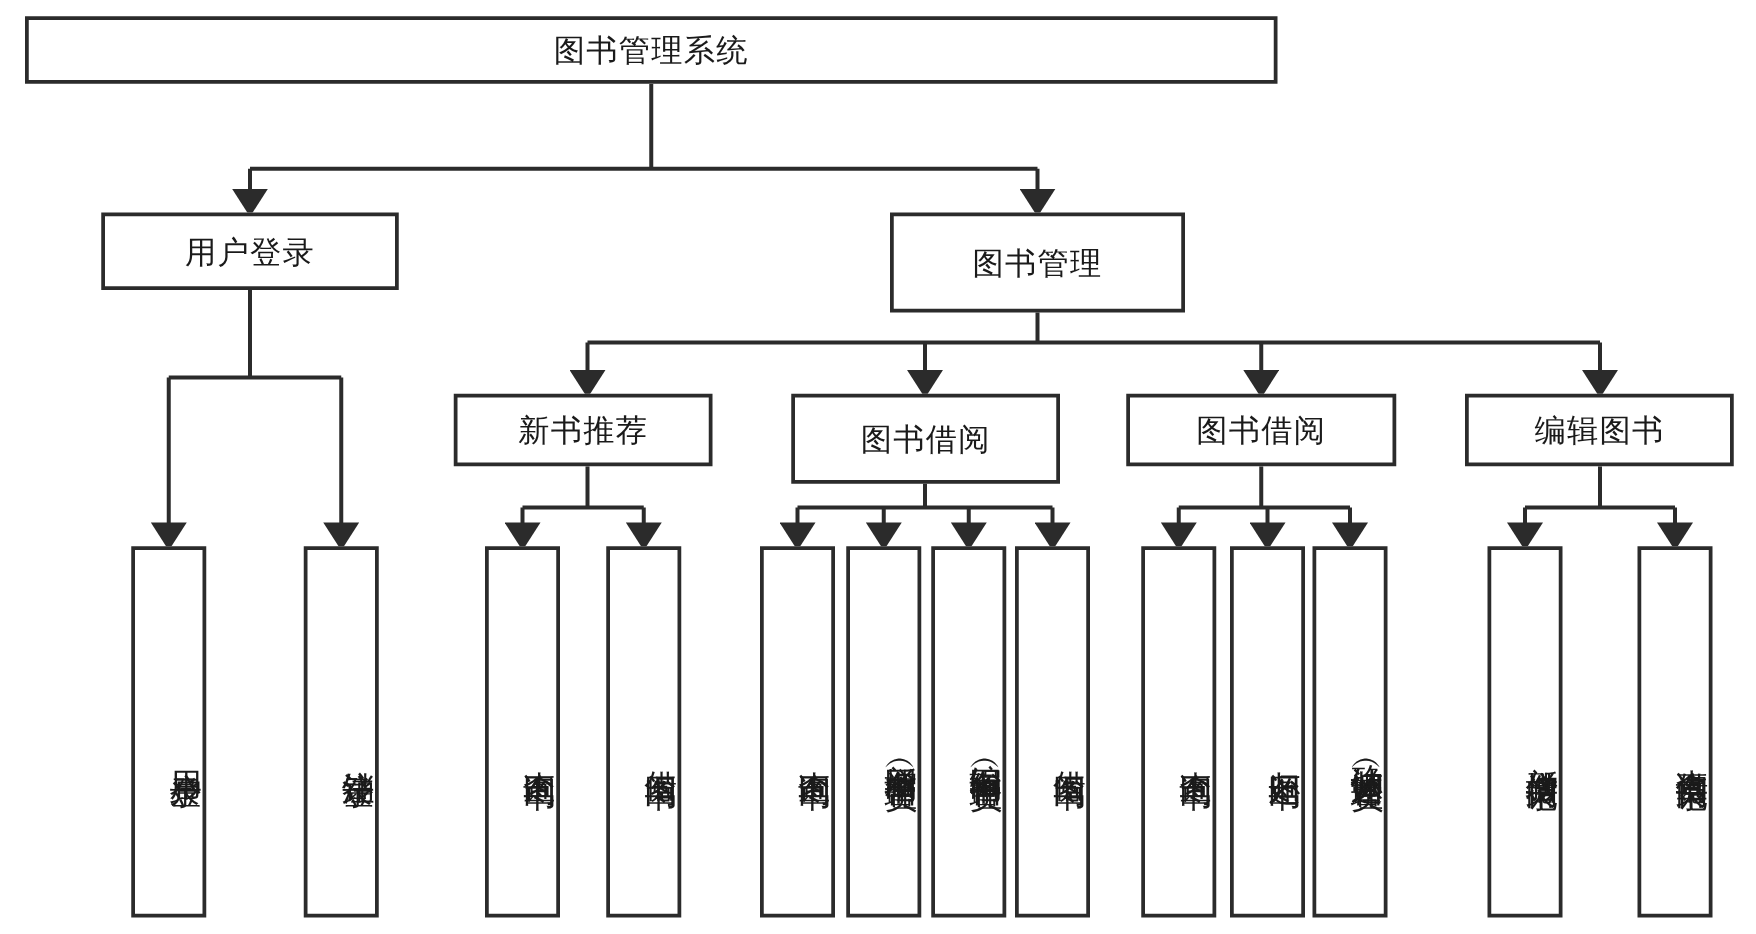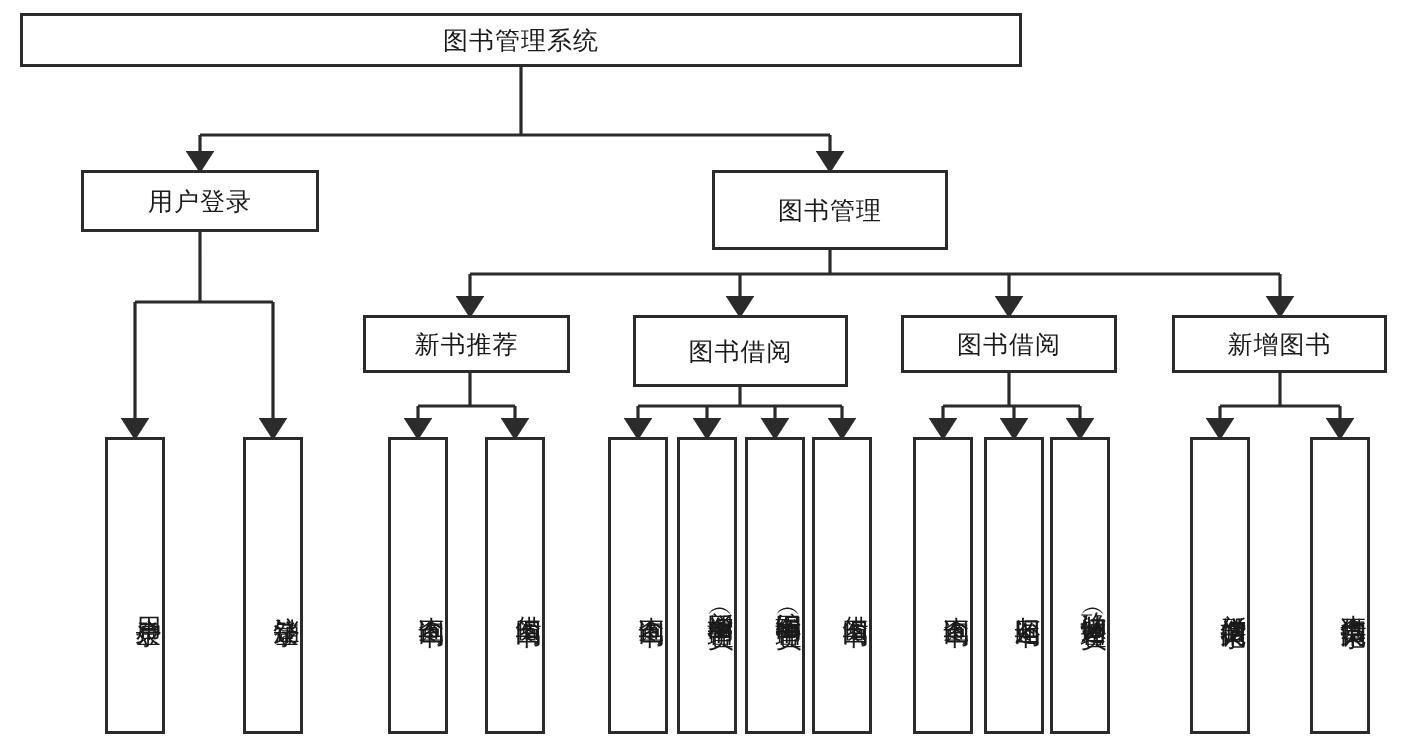--- a/index.html
+++ b/index.html
@@ -135,21 +135,21 @@
   <div class="node horiz" id="l3-0" style="left: 363px; top: 315px; width: 207px; height: 58px;">
     <span>新书推荐</span>
   </div>
   <div class="node horiz" id="l3-1" style="left: 633px; top: 315px; width: 215px; height: 72px;">
     <span>图书借阅</span>
   </div>
   <div class="node horiz" id="l3-2" style="left: 901px; top: 315px; width: 216px; height: 58px;">
     <span>图书借阅</span>
   </div>
   <div class="node horiz" id="l3-3" style="left: 1172px; top: 315px; width: 215px; height: 58px;">
-    <span>新增图书</span>
+    <span>编辑图书</span>
   </div>
 
   <div class="node vert" id="leaf-0" style="left: 105px; top: 437px; width: 60px; height: 297px;">
     <span class="vtext">用户登录</span>
   </div>
   <div class="node vert" id="leaf-1" style="left: 243px; top: 437px; width: 60px; height: 297px;">
     <span class="vtext">注销登录</span>
   </div>
   <div class="node vert" id="leaf-2" style="left: 388px; top: 437px; width: 60px; height: 297px;">
     <span class="vtext">查询图书</span>

